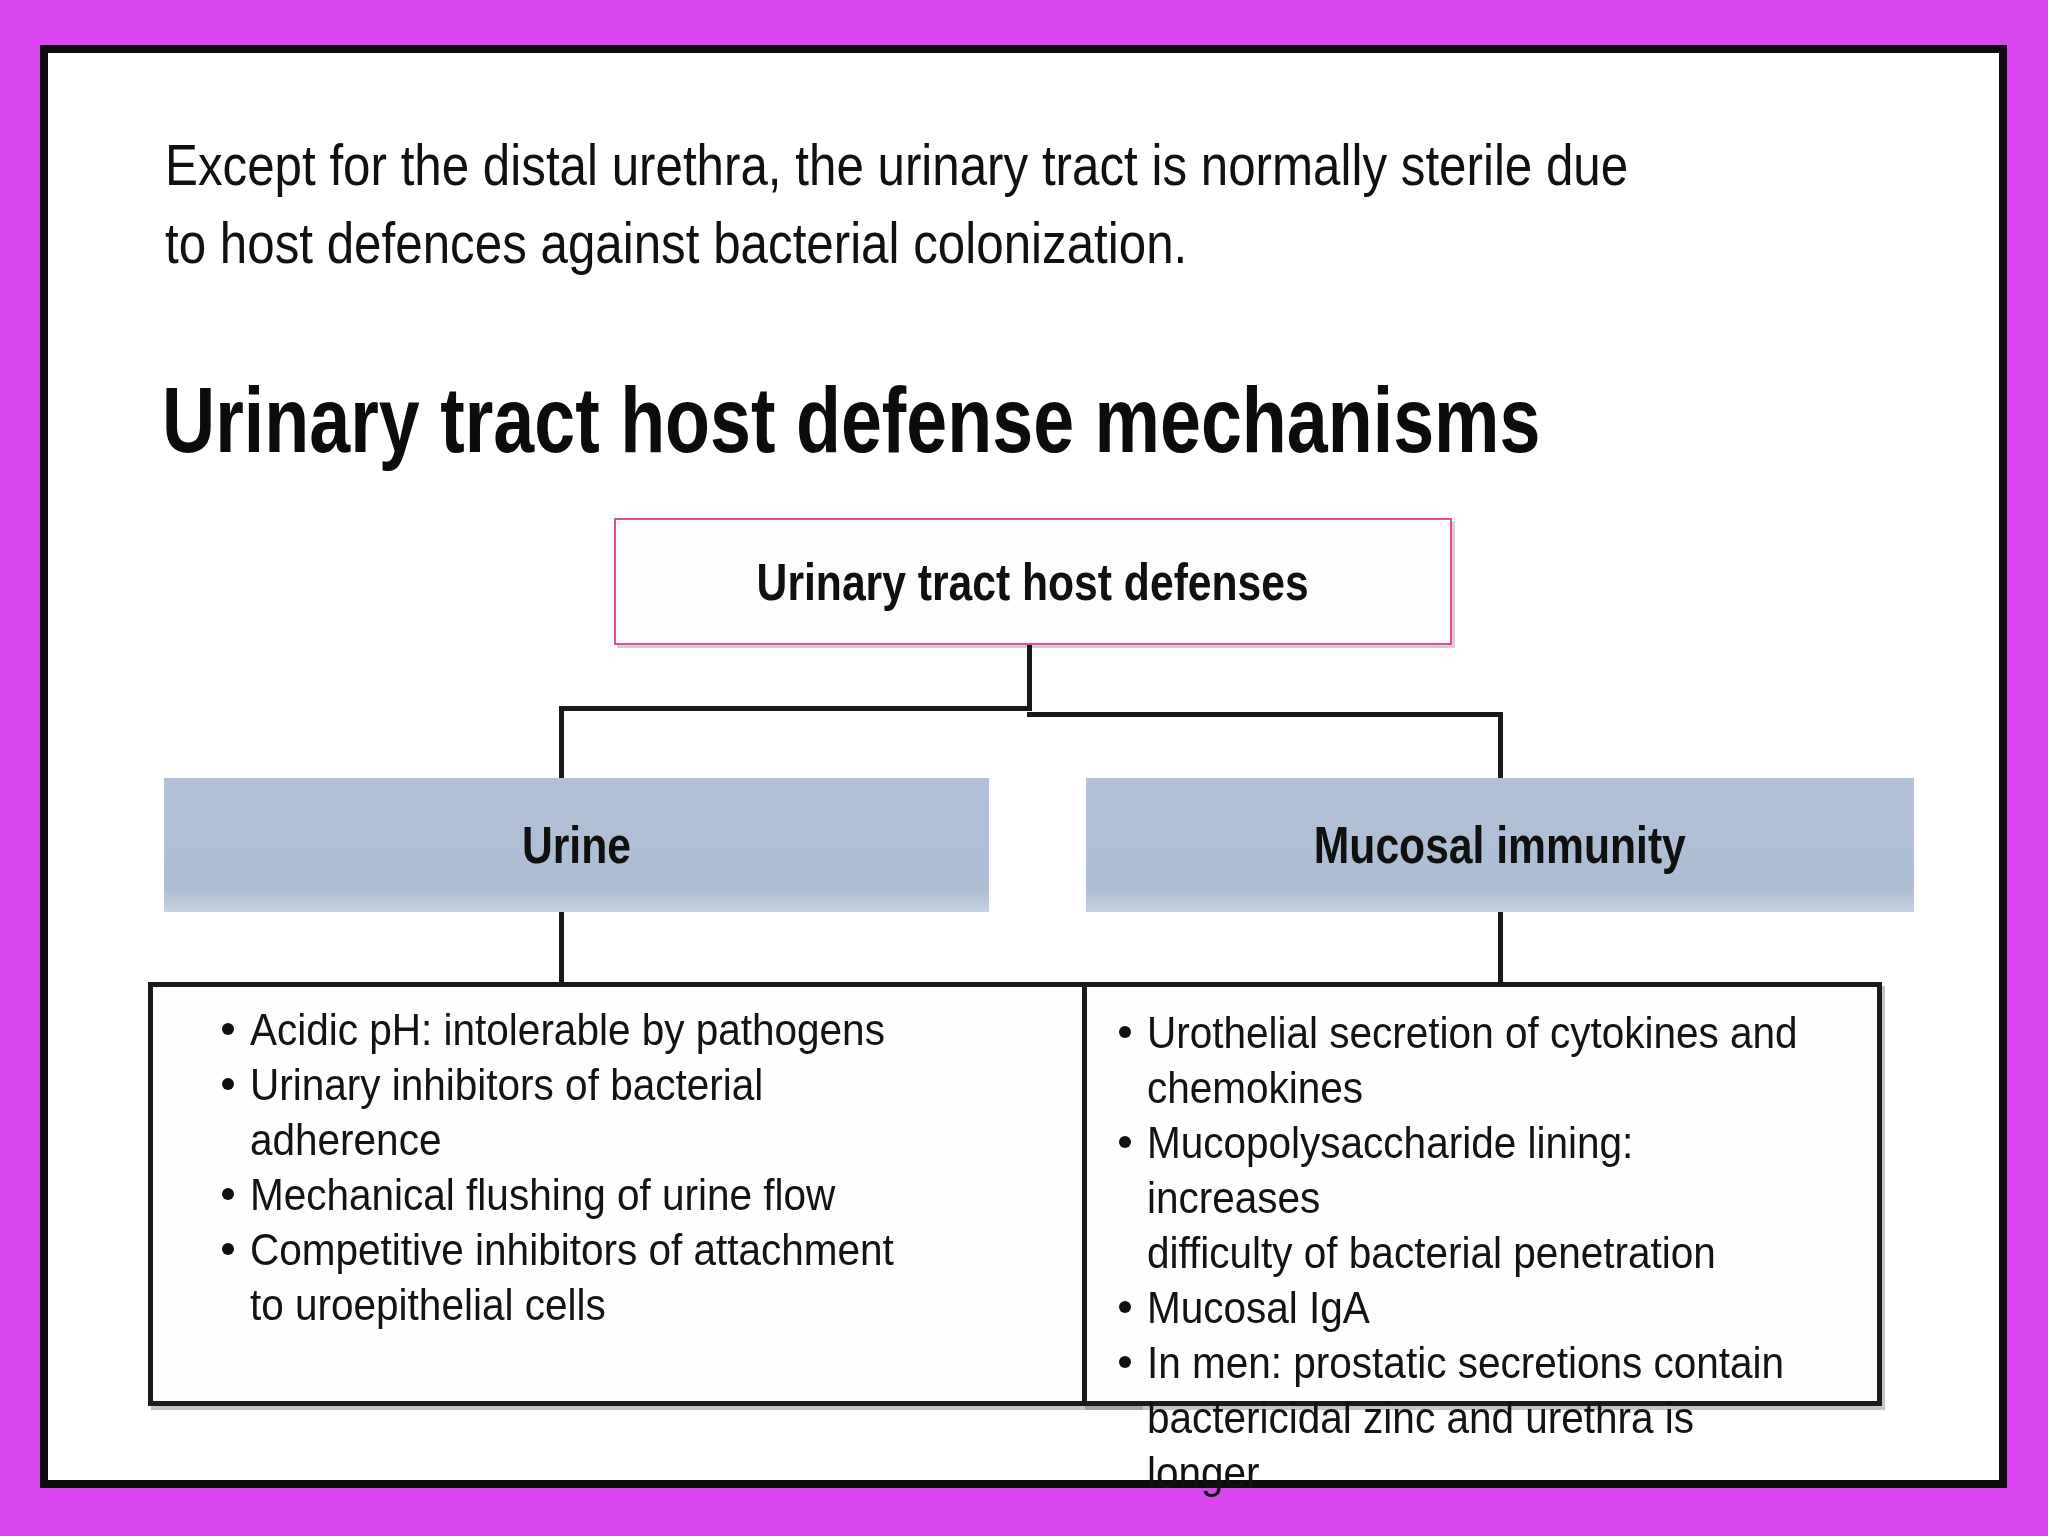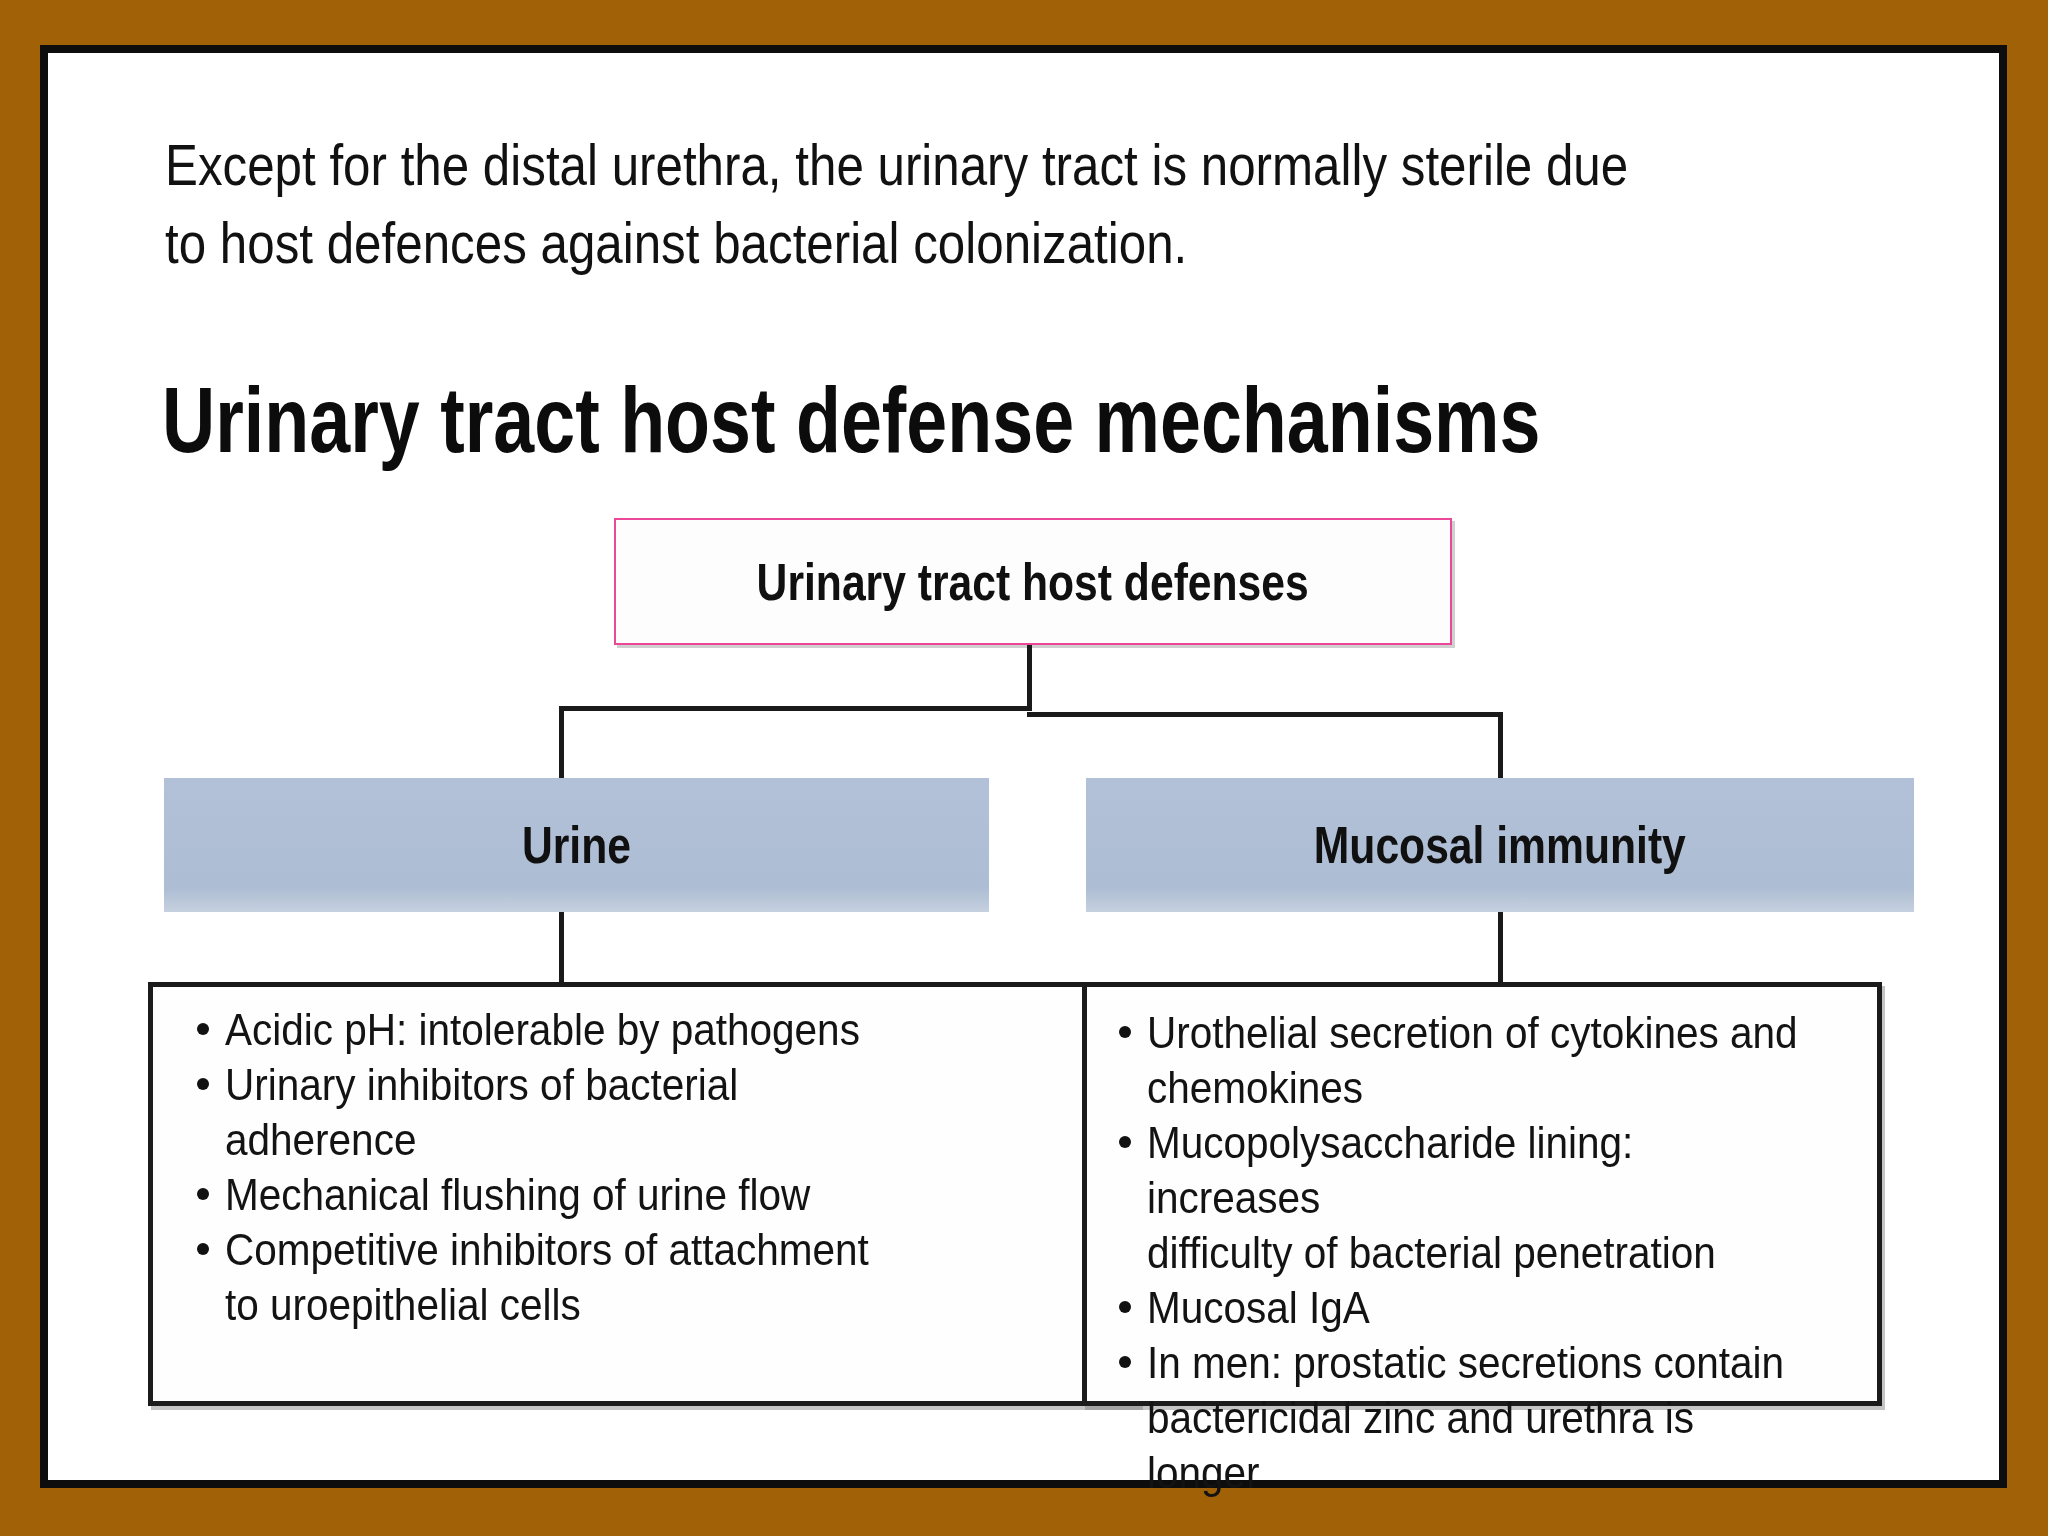--- a/index.html
+++ b/index.html
@@ -4,21 +4,21 @@
 <style>
   html, body {
     margin: 0;
     padding: 0;
     background: #ffffff;
   }
   .canvas {
     position: relative;
     width: 2048px;
     height: 1536px;
-    background: #a16207;
+    background: #d946ef;
     overflow: hidden;
     font-family: "Liberation Sans", "DejaVu Sans", sans-serif;
     color: #141414;
   }
   .frame {
     position: absolute;
     left: 40px;
     top: 45px;
     width: 1967px;
     height: 1443px;
@@ -89,21 +89,21 @@
   .branch-header.right { left: 1086px; width: 828px; }
   .detail-box {
     position: absolute;
     top: 982px;
     height: 424px;
     box-sizing: border-box;
     border: 5px solid #1b1b1b;
     background: #fefefe;
     box-shadow: 3px 4px 0 rgba(125,125,125,0.45);
   }
-  .detail-box.left { left: 148px; width: 992px; padding: 15px 18px 0 44px; }
+  .detail-box.left { left: 148px; width: 992px; padding: 15px 18px 0 69px; }
   .detail-box.right { left: 1082px; width: 800px; padding: 18px 2px 0 32px; }
   .bullet-item {
     display: flex;
     align-items: flex-start;
   }
   .bullet-dot {
     flex: 0 0 auto;
     width: 12px;
     height: 12px;
     border-radius: 50%;

